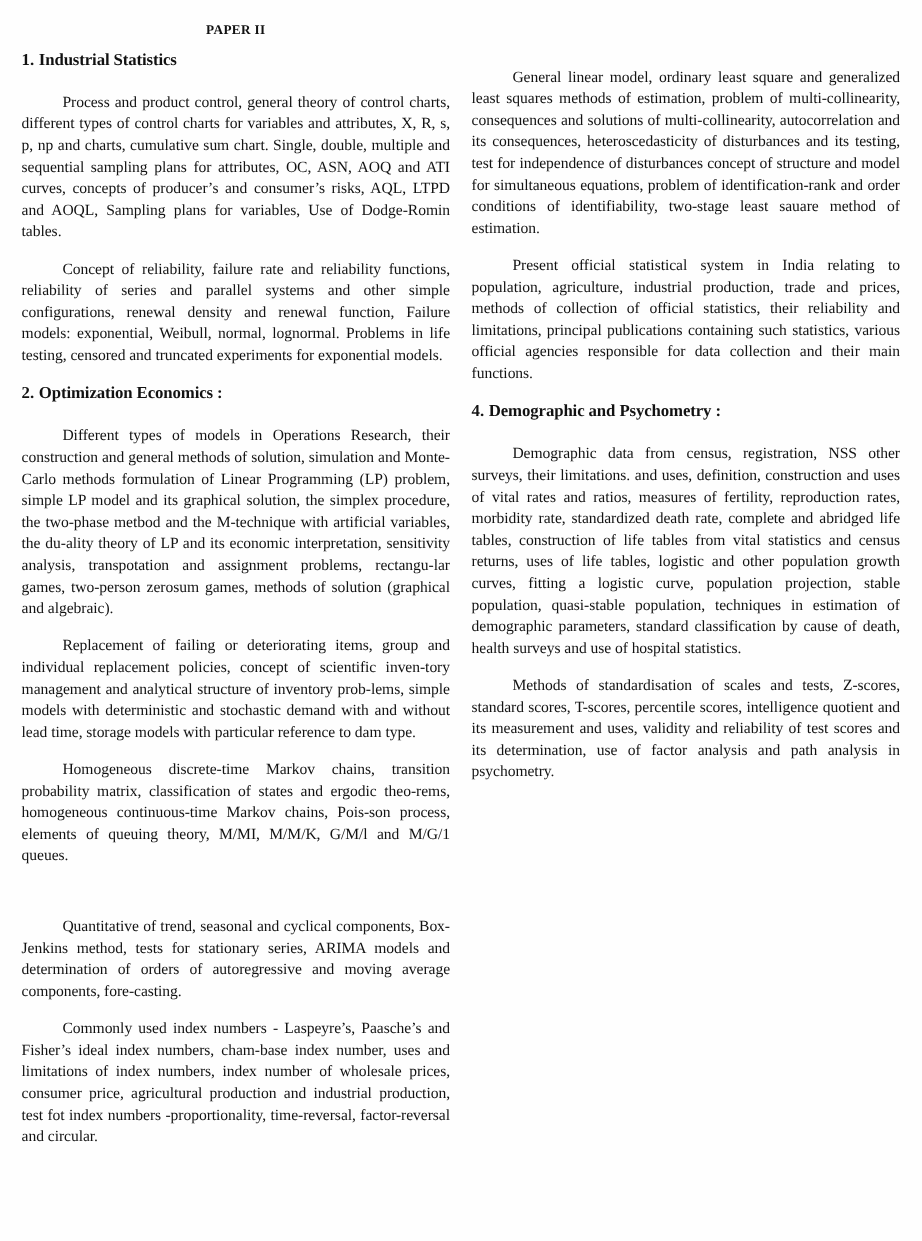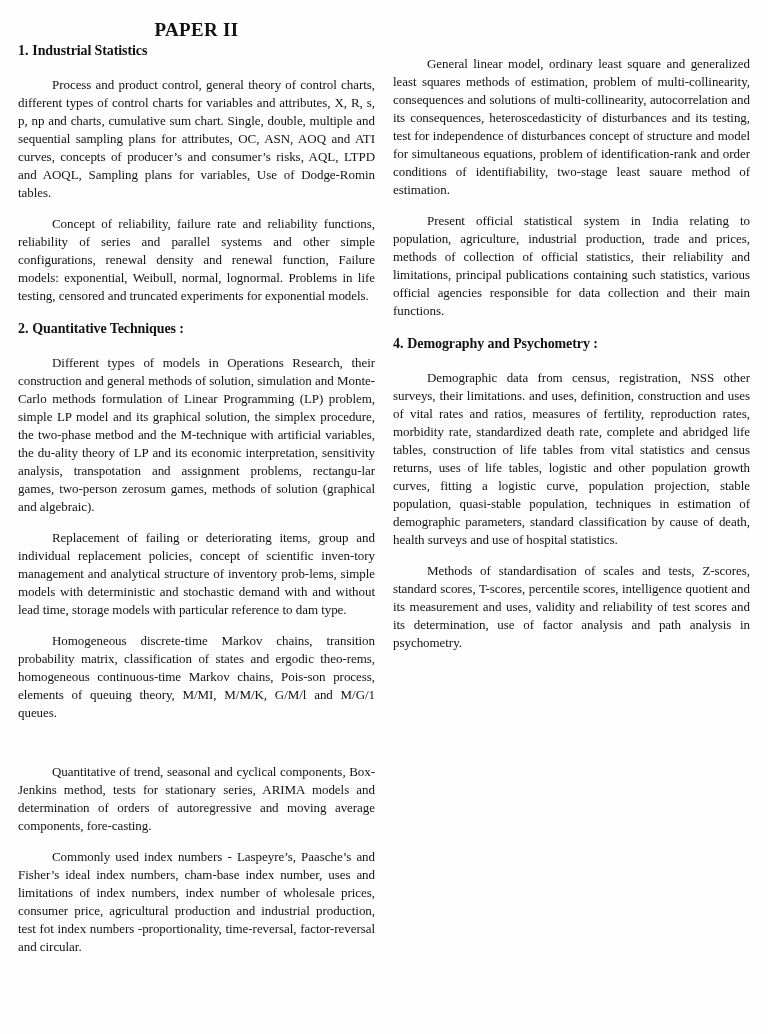--- a/index.html
+++ b/index.html
@@ -20,21 +20,21 @@
     inset: 0;
     background: #fefefe;
   }
   .page-title {
     position: absolute;
     left: 18px;
     top: 19px;
     width: 357px;
     text-align: center;
     font-weight: bold;
-    font-size: 19px;
+    font-size: 11px;
     letter-spacing: 0.3px;
   }
   .columns {
     position: absolute;
     left: 18px;
     top: 42px;
     width: 732px;
   }
   .col {
     position: absolute;
@@ -82,21 +82,21 @@
       </div>
 
       <div class="gap-hb"></div>
       <p class="body">Process and product control, general theory of control charts, different types of control charts for variables and attributes, X, R, s, p, np and  charts, cumulative sum chart. Single, double, multiple and sequential sampling plans for attributes, OC, ASN, AOQ and ATI curves, concepts of producer’s and consumer’s risks, AQL, LTPD and AOQL, Sampling plans for variables, Use of  Dodge-Romin tables.</p>
 
       <div class="gap-m"></div>
       <p class="body">Concept of reliability, failure rate and reliability functions, reliability of series and parallel systems and other simple configurations, renewal density and renewal  function, Failure models: exponential, Weibull, normal, lognormal. Problems in life testing, censored and truncated experiments for exponential models.</p>
 
       <div class="gap-h"></div>
       <div class="heading">
-        <span class="num">2.</span><span>Quantitative Techniques :</span>
+        <span class="num">2.</span><span>Optimization Economics :</span>
       </div>
 
       <div class="gap-hb"></div>
       <p class="body">Different types of models in Operations Research, their construction and general methods of solution, simulation and Monte-Carlo methods formulation of Linear Programming (LP) problem, simple LP model and its graphical solution, the simplex procedure, the two-phase metbod and the M-technique with artificial variables, the du-ality theory of LP and its economic interpretation, sensitivity analysis, transpotation and assignment problems, rectangu-lar games, two-person zerosum games, methods of solution (graphical and algebraic).</p>
 
       <div class="gap-m"></div>
       <p class="body">Replacement of failing or deteriorating items, group and individual replacement policies, concept of scientific inven-tory management and analytical structure of inventory prob-lems, simple models with deterministic and stochastic demand with and without lead time, storage models with particular reference to dam type.</p>
 
       <div class="gap-m"></div>
       <p class="body">Homogeneous discrete-time Markov chains, transition probability matrix, classification of states and ergodic theo-rems, homogeneous continuous-time Markov chains, Pois-son process, elements of queuing theory, M/MI, M/M/K, G/M/l and M/G/1 queues.</p>
@@ -116,21 +116,21 @@
     <div class="col col-right">
 
       <div class="gap-m"></div>
       <p class="body">General linear model, ordinary least square and generalized least squares methods of estimation, problem of multi-collinearity, consequences and solutions of multi-collinearity, autocorrelation and its consequences, heteroscedasticity of disturbances and its testing, test for independence of disturbances concept of structure and model for simultaneous equations, problem of identification-rank and order conditions of identifiability, two-stage least sauare method of estimation.</p>
 
       <div class="gap-m"></div>
       <p class="body">Present official statistical system in India relating to population, agriculture, industrial production, trade and prices, methods of collection of official statistics, their reliability and limitations, principal publications containing such statistics, various official agencies responsible for data collection and their main functions.</p>
 
       <div class="gap-h"></div>
       <div class="heading">
-        <span class="num">4.</span><span>Demography and Psychometry :</span>
+        <span class="num">4.</span><span>Demographic and Psychometry :</span>
       </div>
 
       <div class="gap-hb"></div>
       <p class="body">Demographic data from census, registration, NSS other surveys, their limitations. and uses, definition, construction and uses of vital rates and ratios, measures of fertility, reproduction rates, morbidity rate, standardized death rate, complete and abridged life tables, construction of life tables from vital statistics and census returns, uses of life tables, logistic and other population growth curves, fitting a logistic curve, population projection, stable population, quasi-stable population, techniques in estimation of demographic parameters, standard classification by cause of death, health surveys and use of hospital statistics.</p>
 
       <div class="gap-m"></div>
       <p class="body">Methods of standardisation of scales and tests, Z-scores, standard scores, T-scores, percentile scores, intelligence quotient and its measurement and uses, validity and reliability of test scores and its determination, use of factor analysis and path analysis in psychometry.</p>
 
     </div>
 

